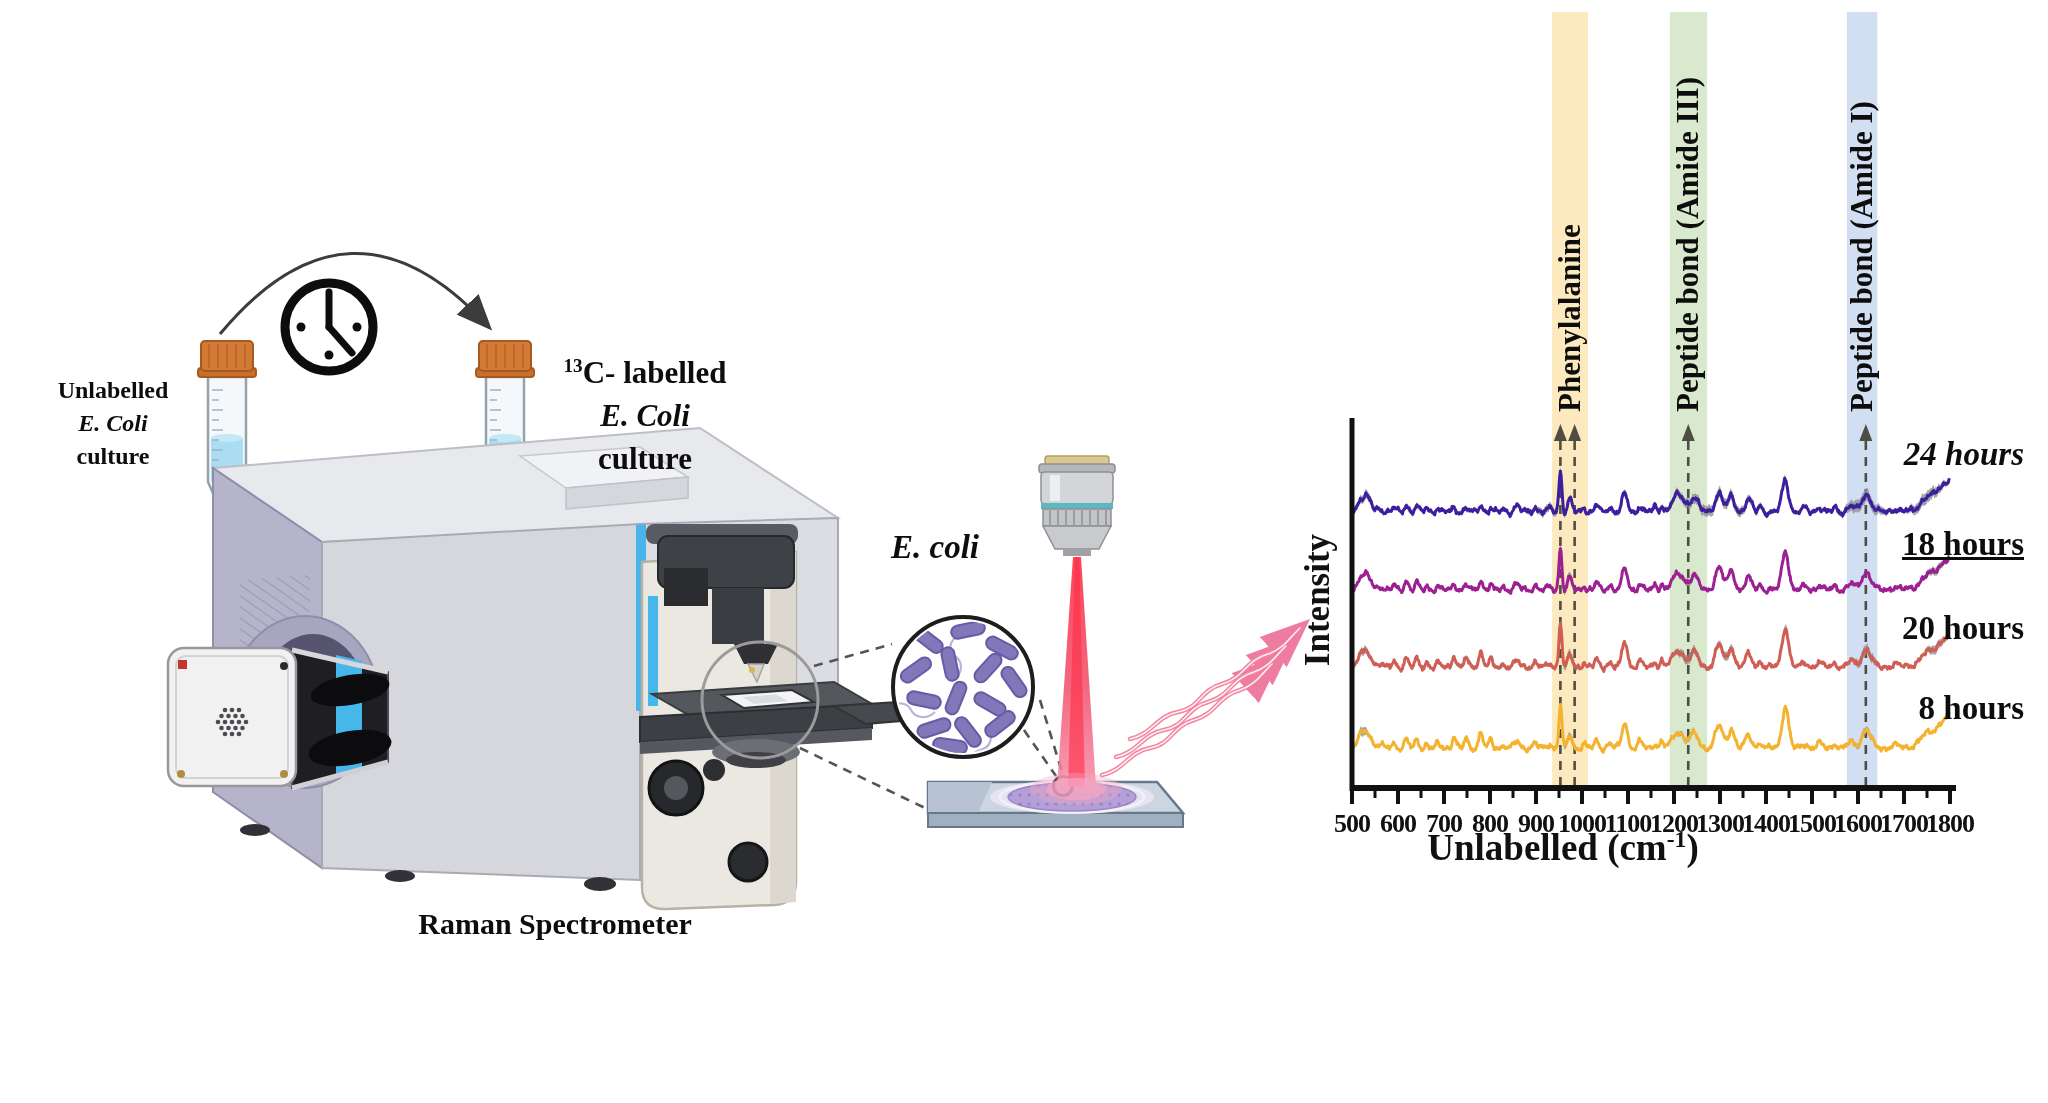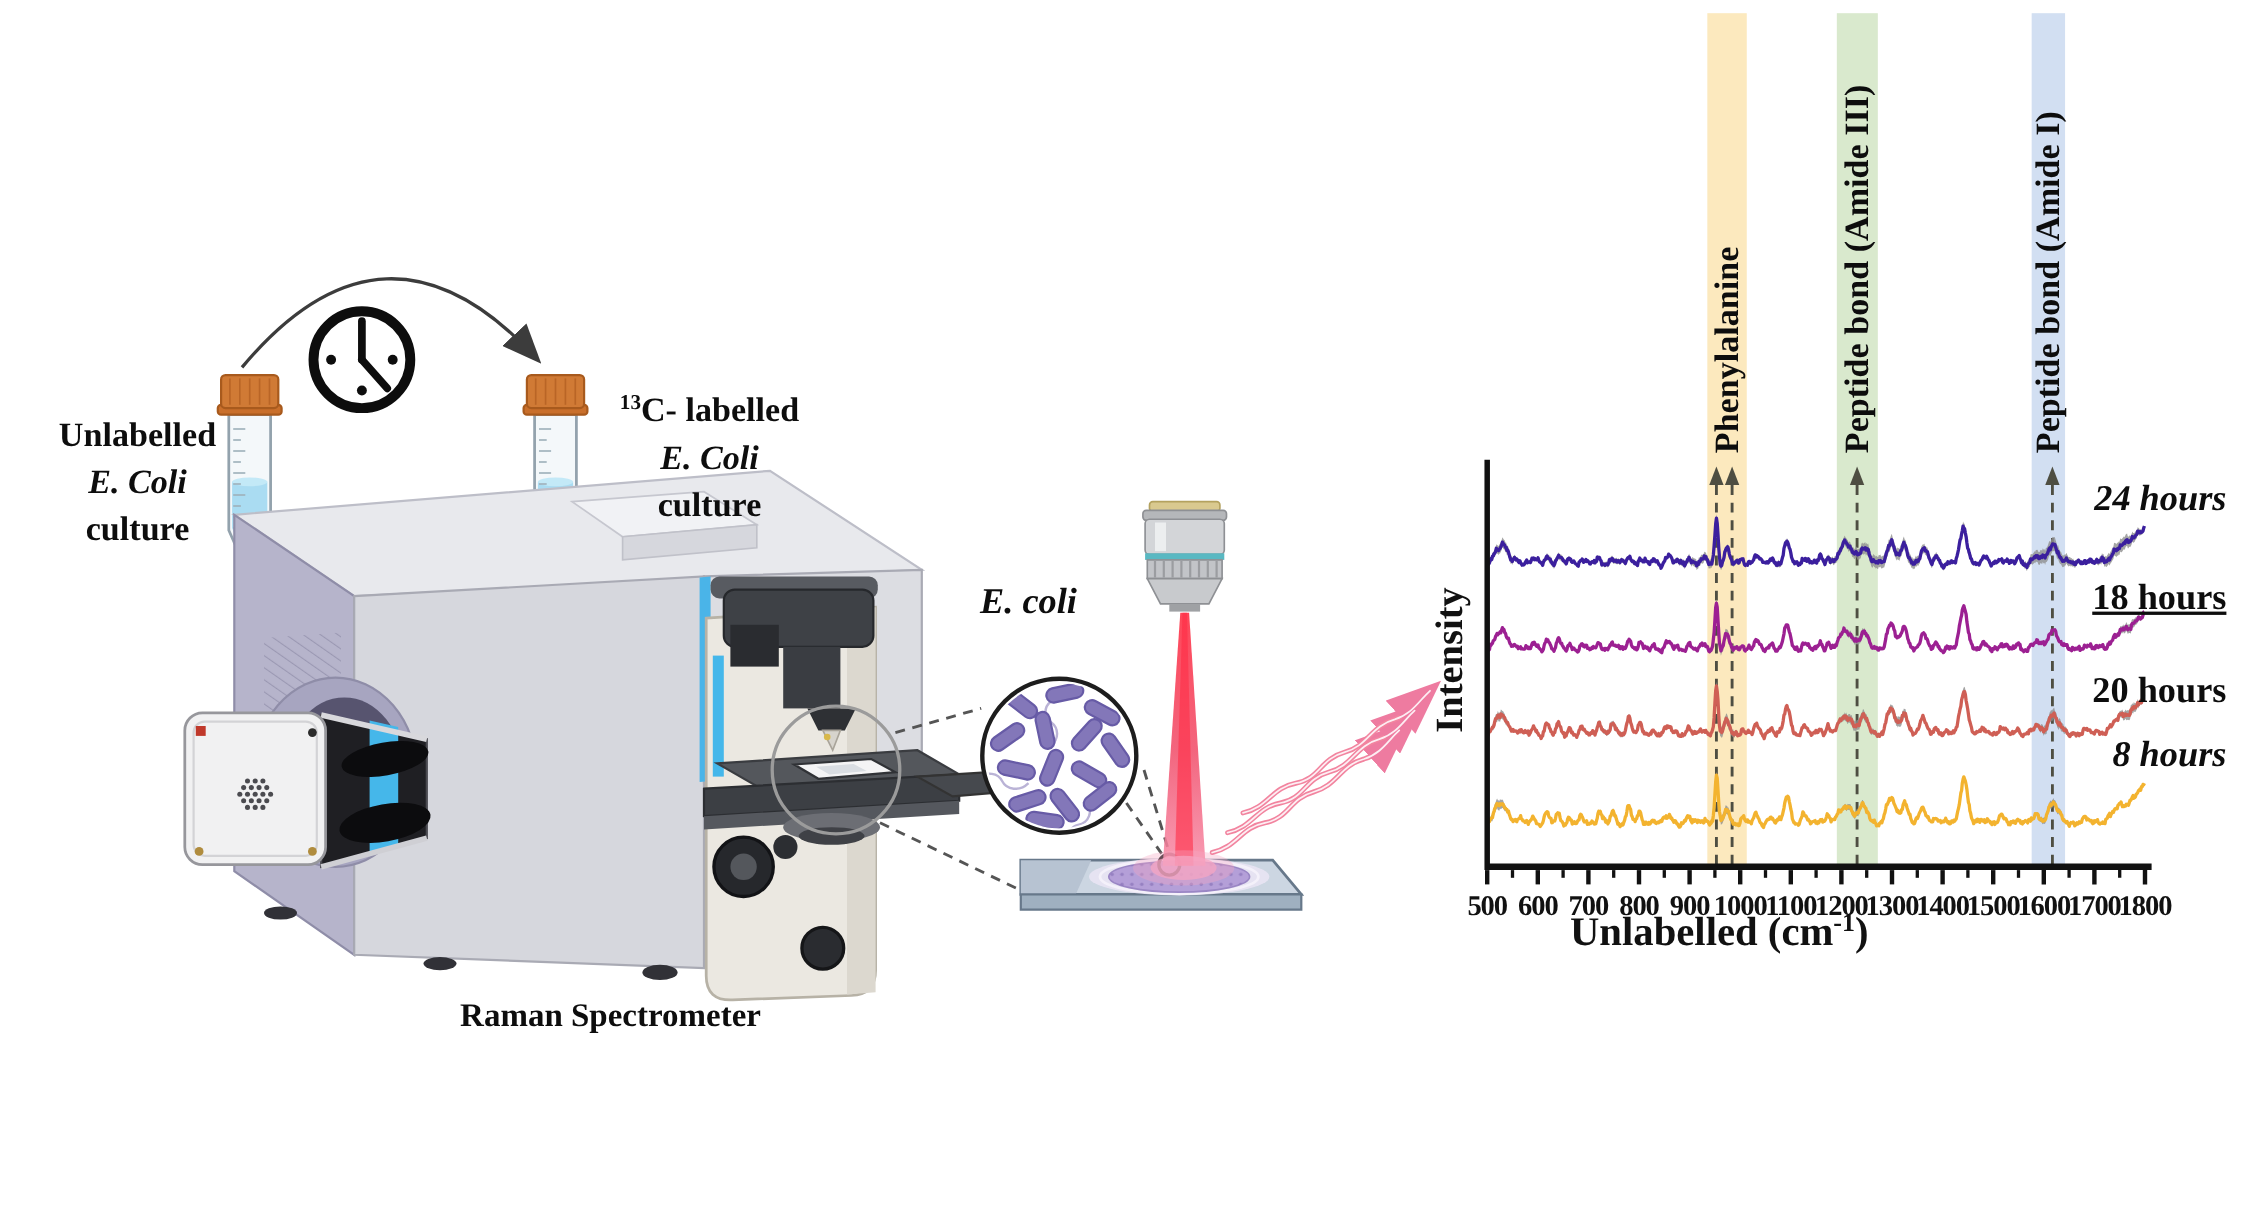--- a/index.html
+++ b/index.html
@@ -3,21 +3,21 @@
 <meta charset="utf-8">
 <style>
   html,body{margin:0;padding:0;background:#fff;}
   #stage{position:relative;width:2048px;height:1103px;background:#fff;overflow:hidden;
          font-family:"Liberation Serif",serif;color:#111;}
   svg{display:block;}
   .abs{position:absolute;}
   .txt{font-weight:bold;color:#0d0d0d;line-height:1.38;text-align:center;white-space:nowrap;}
   .it{font-style:italic;}
   sup.iso{vertical-align:super;font-size:62%;font-weight:bold;text-align:center;}
-  #tube1-label{left:20px;top:374px;width:210px;font-size:31px;}
+  #tube1-label{left:8px;top:374px;width:210px;font-size:24px;}
   #tube2-label{left:540px;top:352px;width:210px;font-size:31px;}
   #inset-label{left:800px;top:525px;width:270px;font-size:33px;}
   #instrument-label{left:330px;top:903px;width:450px;font-size:30px;}
   #chart-svg{left:0;top:0;}
   .band-label{position:absolute;height:34px;line-height:34px;font-weight:bold;font-size:31px;
               white-space:nowrap;transform:rotate(-90deg);transform-origin:0 100%;color:#0d0d0d;}
   .trace-label{position:absolute;right:24px;font-weight:bold;font-size:33px;color:#0d0d0d;white-space:nowrap;}
   #xaxis-label{left:1563px;top:826px;transform:translateX(-50%);font-size:37px;font-weight:bold;white-space:nowrap;}
   #xaxis-label .sup{vertical-align:super;font-size:64%;font-weight:bold;}
   #yaxis-label{left:1318px;top:600px;transform:translate(-50%,-50%) rotate(-90deg);
@@ -390,17 +390,17 @@
 
   <div class="abs txt" id="instrument-label">Raman Spectrometer</div>
 
   <div class="band-label" style="left: 1587.04px; top: 378px;">Phenylalanine</div>
   <div class="band-label" style="left: 1705.49px; top: 378px;">Peptide bond (Amide III)</div>
   <div class="band-label" style="left: 1879.14px; top: 378px;">Peptide bond (Amide I)</div>
 
   <div class="trace-label" style="top: 436px; font-style: italic;">24 hours</div>
   <div class="trace-label" style="top: 526px; text-decoration: underline;">18 hours</div>
   <div class="trace-label" style="top: 610px;">20 hours</div>
-  <div class="trace-label" style="top: 668px; font-style: italic;">8 hours</div>
+  <div class="trace-label" style="top: 690px;">8 hours</div>
 
   <div class="abs" id="xaxis-label"><span>Unlabelled (cm</span><span class="sup">-1</span><span>)</span></div>
   <div class="abs" id="yaxis-label">Intensity</div>
 </div>
 
 </body></html>

